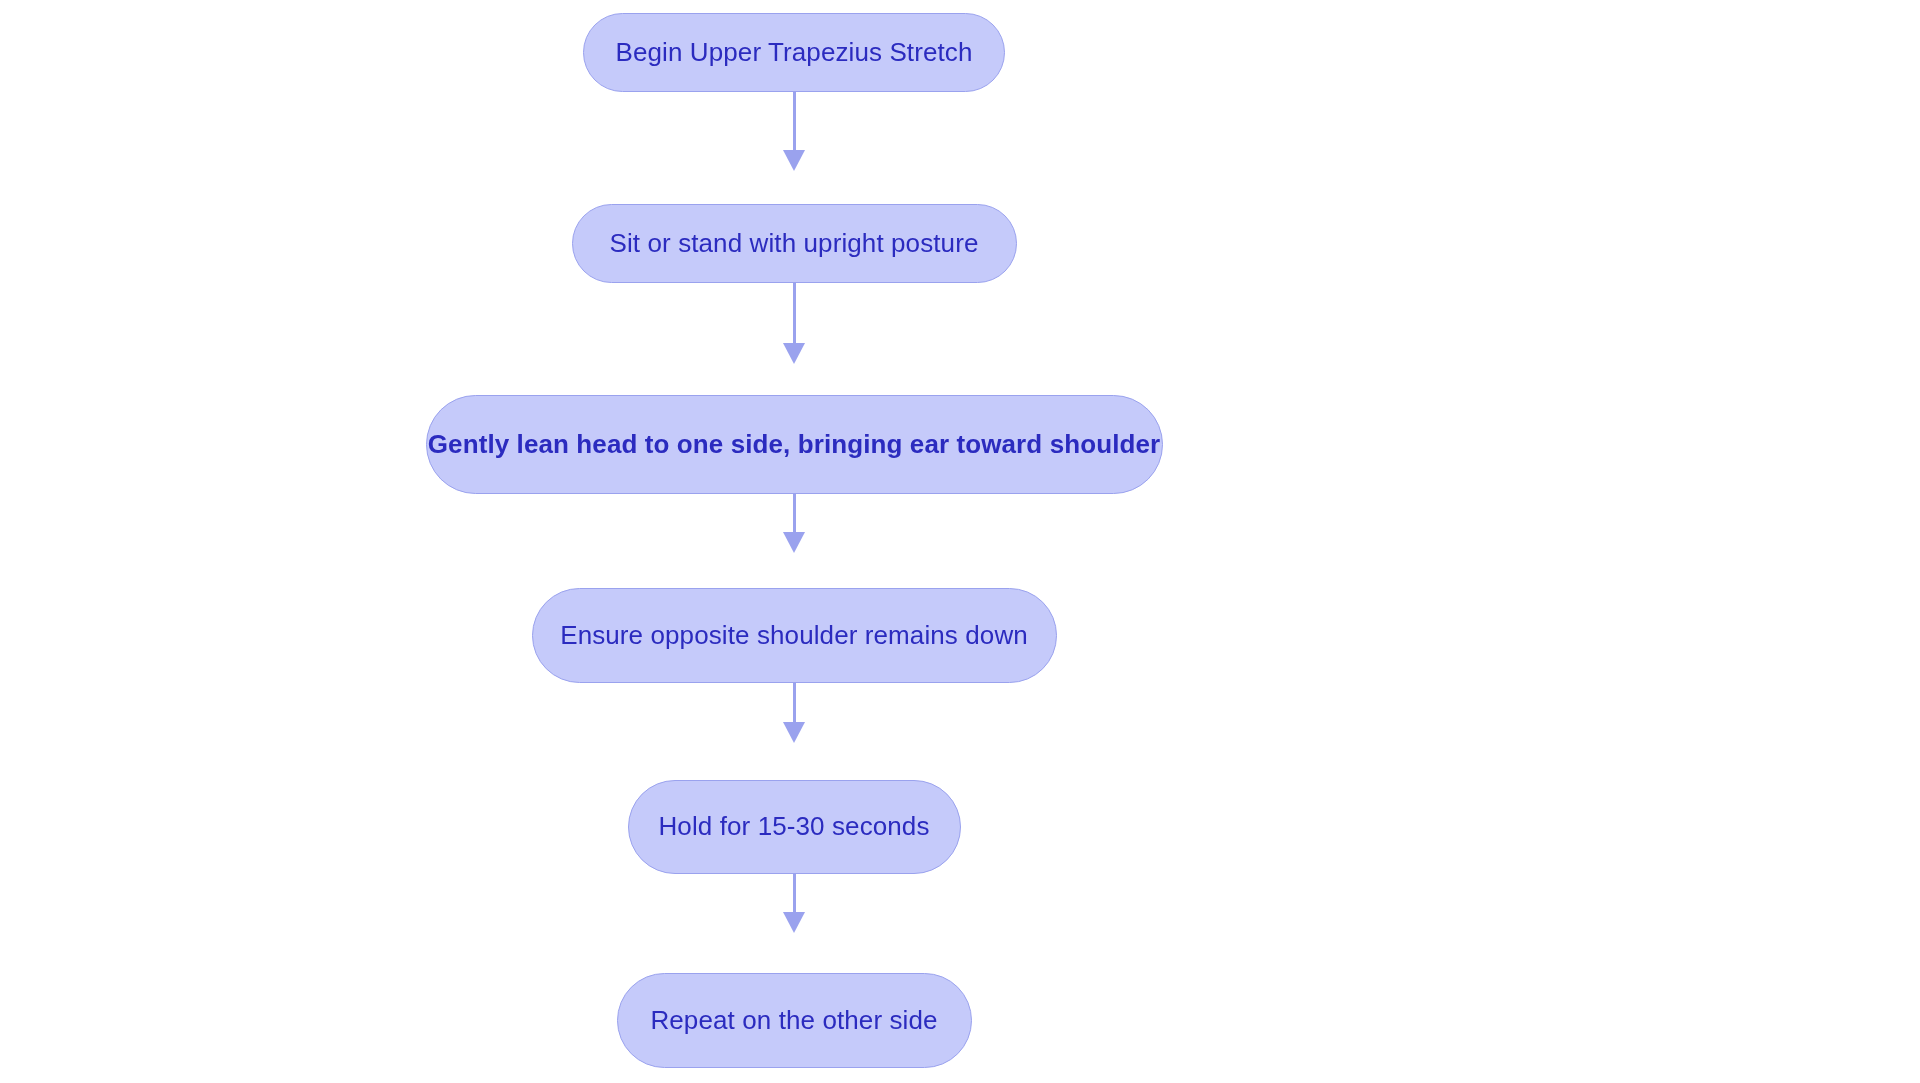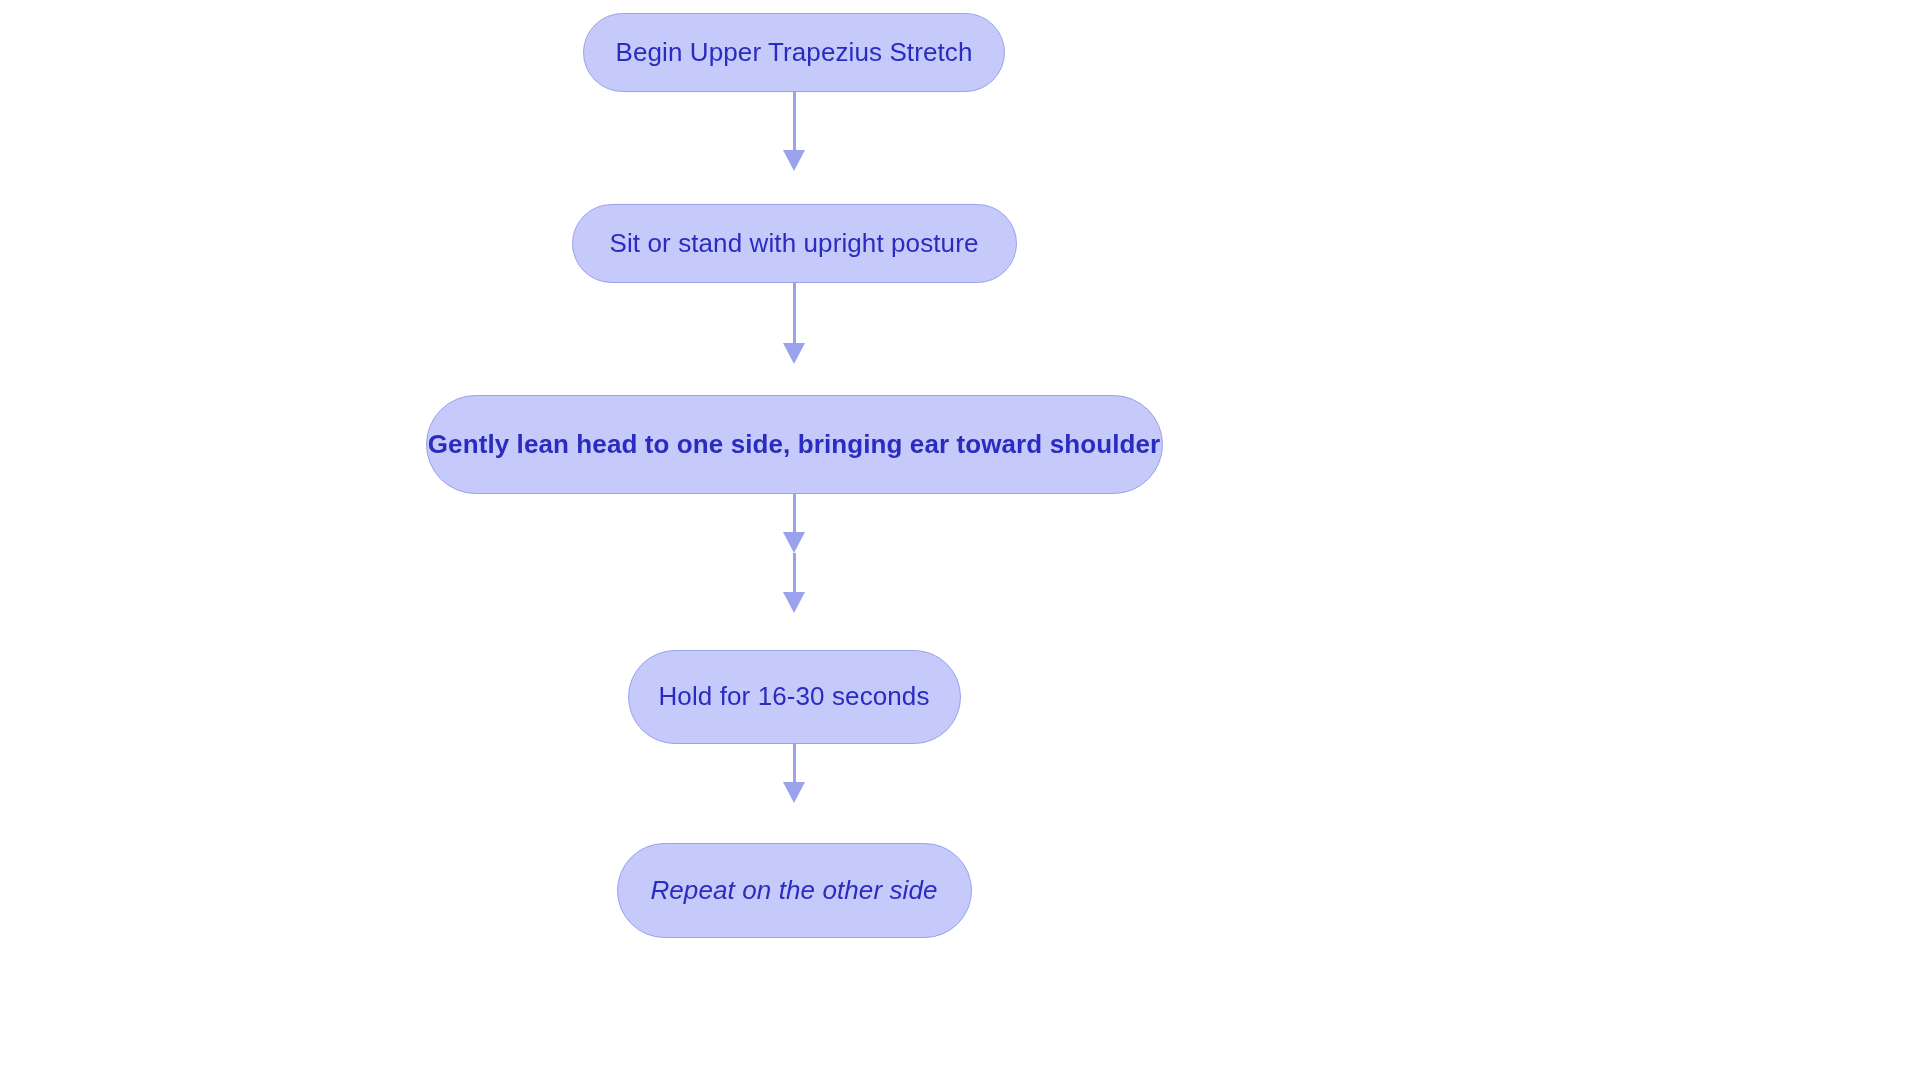--- a/index.html
+++ b/index.html
@@ -55,21 +55,21 @@
     display: block;
     pointer-events: none;
   }
 
   
   .node-1 { width: 422px; height: 79px;  margin-top: 13px; }
   .node-2 { width: 445px; height: 79px;  margin-top: 33px; text-align: center; }
   .node-3 { width: 737px; height: 99px;  margin-top: 31px; font-weight: bold; }
   .node-4 { width: 525px; height: 95px;  margin-top: 35px; }
   .node-5 { width: 333px; height: 94px;  margin-top: 37px; }
-  .node-6 { width: 355px; height: 95px;  margin-top: 40px; font-style: italic; }
+  .node-6 { width: 355px; height: 95px;  margin-top: 40px; }
 
   
   .connector {
     position: relative;
     width: 24px;
     display: flex;
     flex-direction: column;
     align-items: center;
     justify-content: flex-start;
   }
@@ -120,28 +120,31 @@
 
     <div class="node node-3">
       <span class="node-label">Gently lean head to one side, bringing ear toward shoulder</span>
     </div>
 
     <div class="connector conn-3">
       <div class="stem"></div>
       <div class="head"></div>
     </div>
 
+    <div class="node node-4">
+      <span class="node-label">Ensure opposite shoulder remains down</span>
+    </div>
 
     <div class="connector conn-4">
       <div class="stem"></div>
       <div class="head"></div>
     </div>
 
     <div class="node node-5">
-      <span class="node-label">Hold for 16-30 seconds</span>
+      <span class="node-label">Hold for 15-30 seconds</span>
     </div>
 
     <div class="connector conn-5">
       <div class="stem"></div>
       <div class="head"></div>
     </div>
 
     <div class="node node-6">
       <span class="node-label">Repeat on the other side</span>
     </div>

